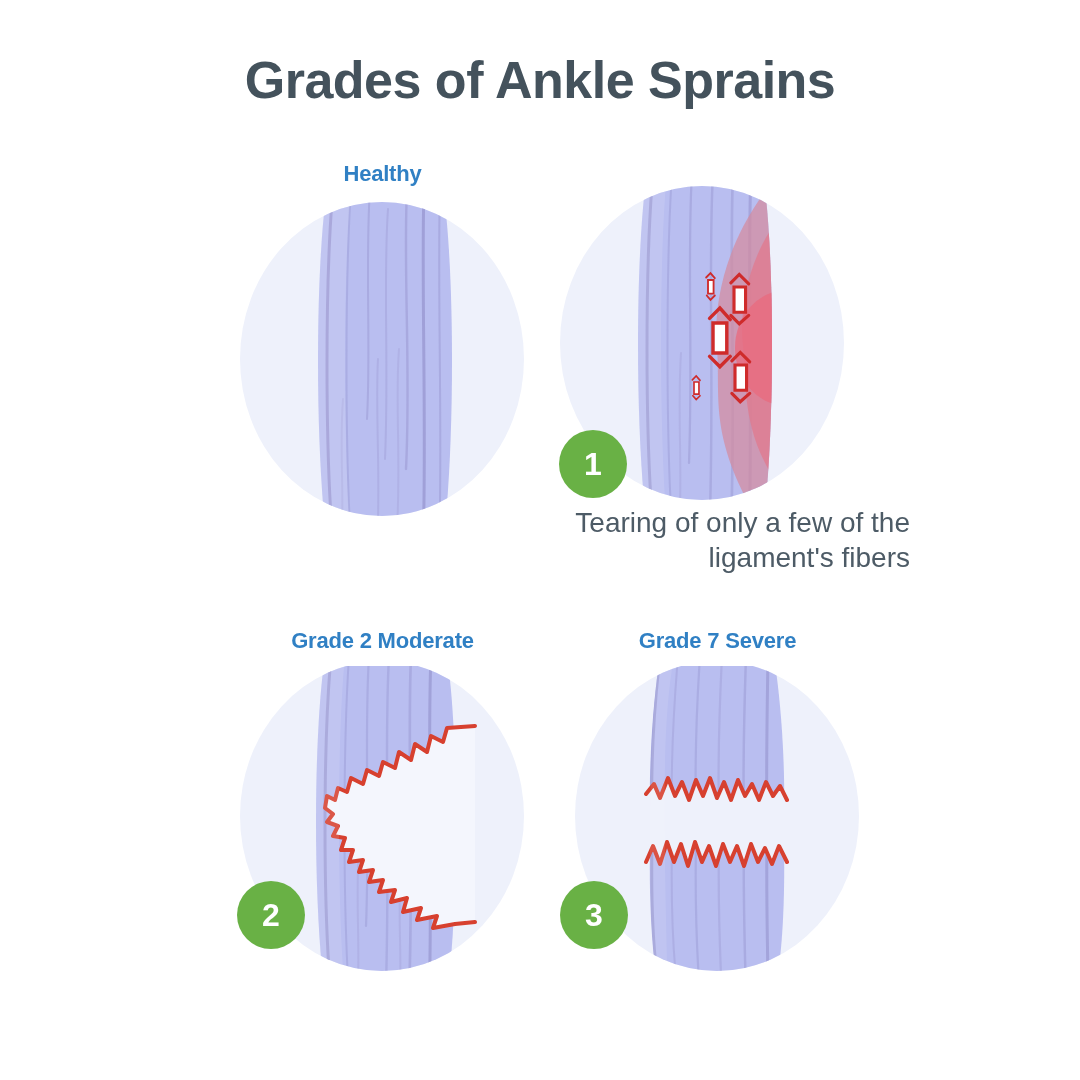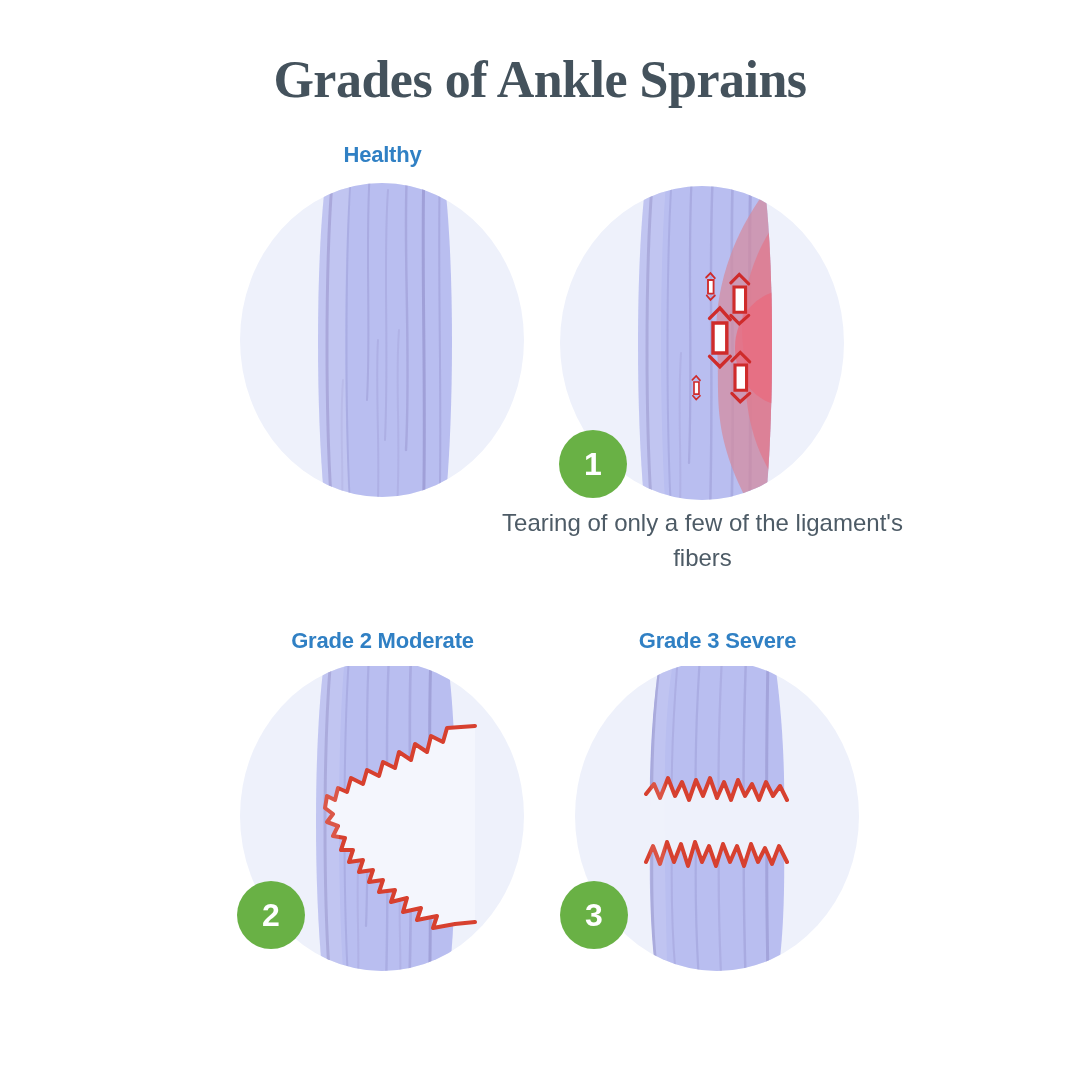--- a/index.html
+++ b/index.html
@@ -11,53 +11,52 @@
     position:relative;
   }
   .page{position:relative;width:1080px;height:1080px;}
 
   .title{
     position:absolute;top:50px;left:0;width:1080px;
     text-align:center;
     font-size:52px;font-weight:bold;
     letter-spacing:-0.5px;
     color:#44525c;
-    font-family:Liberation Serif, serif;
   }
 
   .panel{position:absolute;}
   .panel-heading{
     position:absolute;top:0;left:0;width:100%;
     text-align:center;
     font-size:22px;font-weight:bold;
     color:#3080c4;
     letter-spacing:-0.2px;
   }
   .figure{position:absolute;left:0;top:38px;width:100%;}
   .caption{
     position:absolute;left:0;width:100%;
-    text-align:center;
-    font-size:24px;
+    text-align:right;
+    font-size:28px;
     line-height:35px;
     color:#4d5b66;
     font-weight:400;
   }
 
   .badge{
     position:absolute;
     width:68px;height:68px;border-radius:50%;
     background:#69b145;
     color:#ffffff;
     font-size:32px;font-weight:bold;
     display:flex;align-items:center;justify-content:center;
     z-index:6;
   }
 
   
-  #panel-healthy{left:175px;top:142px;width:415px;height:380px;}
+  #panel-healthy{left:175px;top:161px;width:415px;height:380px;}
   #panel-grade1 {left:495px;top:145px;width:415px;height:430px;}
   #panel-grade2 {left:175px;top:628px;width:415px;height:420px;}
   #panel-grade3 {left:510px;top:628px;width:415px;height:420px;}
 
   #cap-grade1{top:360px;}
   #cap-grade2{top:330px;}
   #cap-grade3{top:330px;}
 
   #badge-1{left:64px;top:285px;}
   #badge-2{left:62px;top:253px;}
@@ -220,21 +219,21 @@
                      L246,242 L242,254 L262,250 L258,262 L280,258 L300,256" fill="none" stroke="#d7402f" stroke-width="4" stroke-linejoin="round" stroke-linecap="round"></path>
           </g>
           <path d="M150,-10 C138,70 138,240 150,330 L170,330 C162,240 162,70 170,-10 Z" fill="#ffffff" opacity=".12"></path>
         </g>
       </svg>
     </div>
     <div class="badge" id="badge-2">2</div>
   </div>
 
   <div class="panel" id="panel-grade3">
-    <div class="panel-heading">Grade 3 Severe</div>
+    <div class="panel-heading">Grade 7 Severe</div>
     <div class="figure">
       <svg width="415" height="310" viewBox="0 0 415 310">
         <defs>
           <clipPath id="clipG3">
               <ellipse cx="207" cy="150" rx="142" ry="155"></ellipse>
             </clipPath>
           <clipPath id="bandG3top">
             <path d="M150,-10 C141,50 139,110 140,148 L274,148 C275,110 273,50 264,-10 Z"></path>
           </clipPath>
           <clipPath id="bandG3bot">

